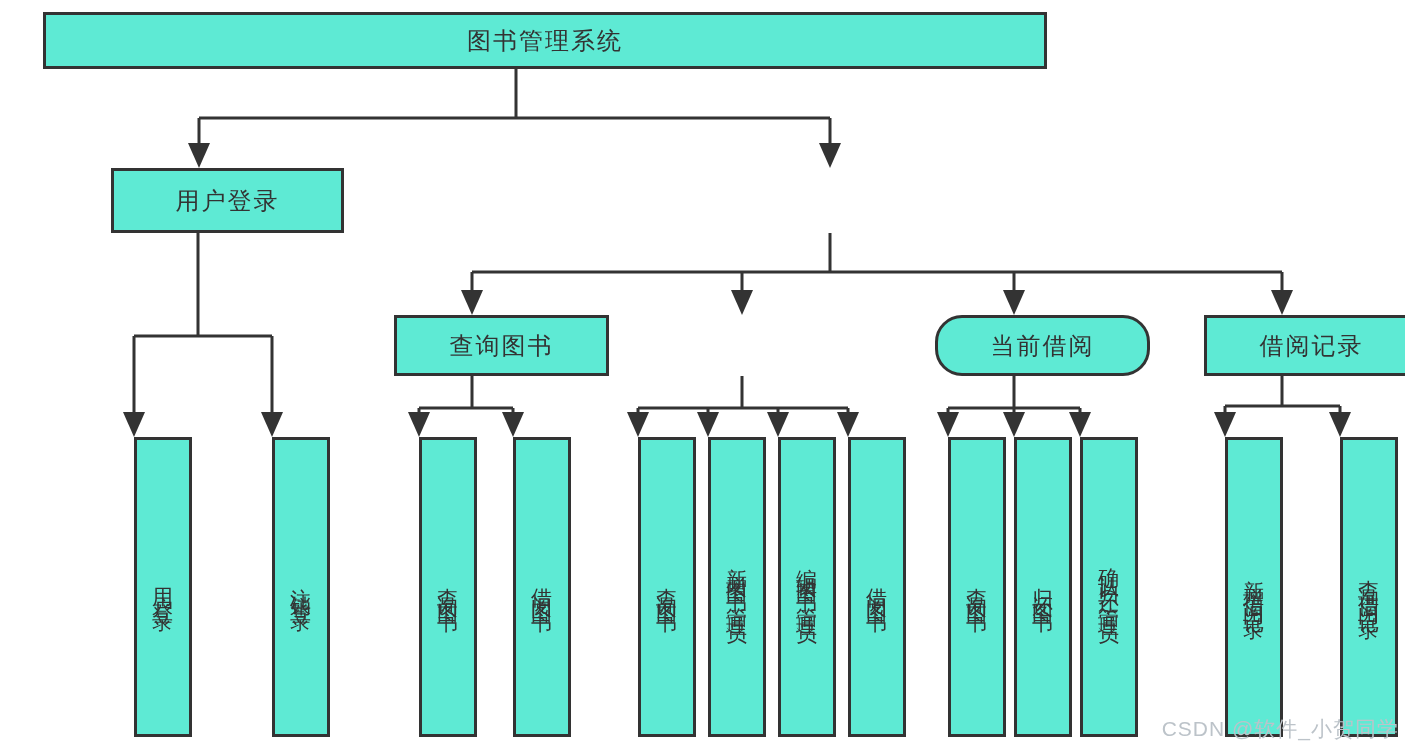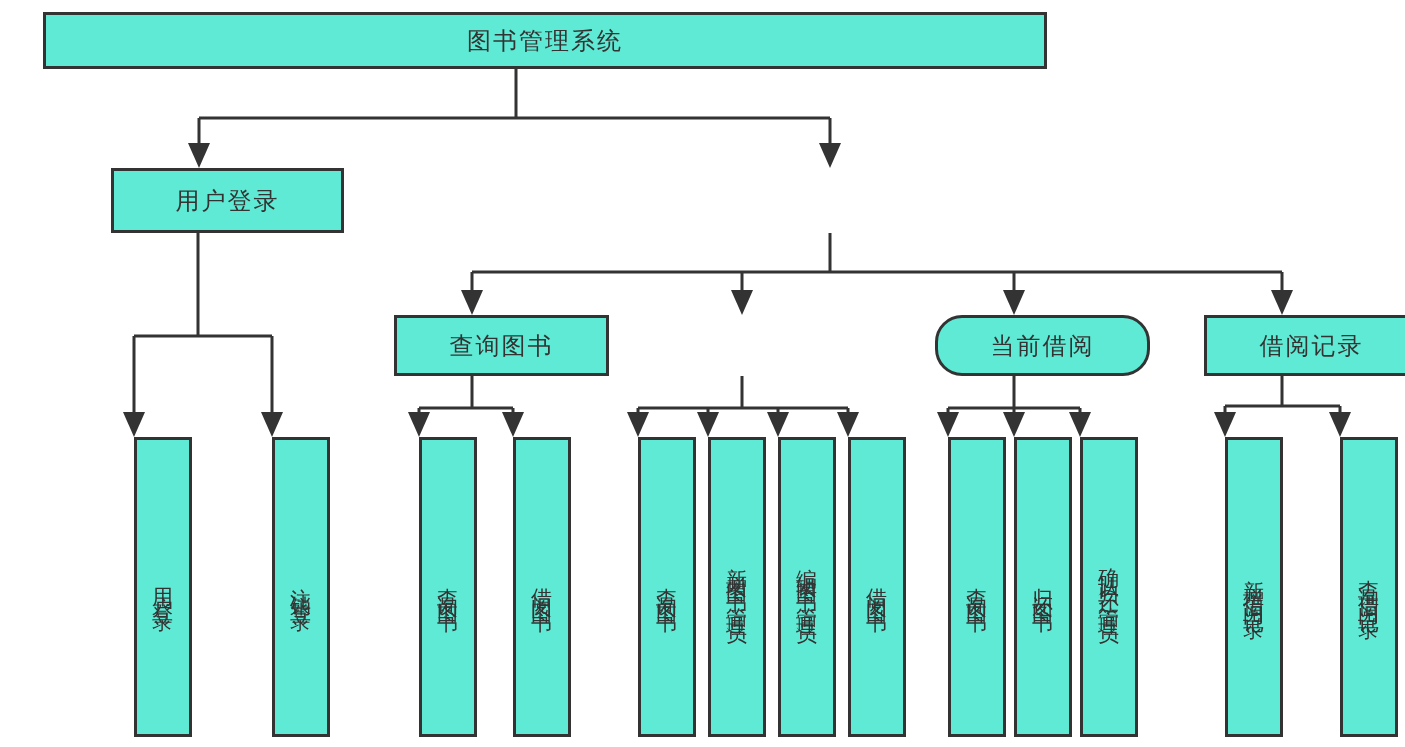--- a/index.html
+++ b/index.html
@@ -171,14 +171,15 @@
     <span class="vtext">确认归还（管理员）</span>
   </div>
 
   <div class="node leaf" style="left:1196px;">
     <span class="vtext">新增借阅记录</span>
   </div>
   <div class="node leaf" style="left:1311px;">
     <span class="vtext">查询借阅记录</span>
   </div>
 
+  <div class="watermark">CSDN @软件_小贺同学</div>
 
 </div>
 
 </body></html>

